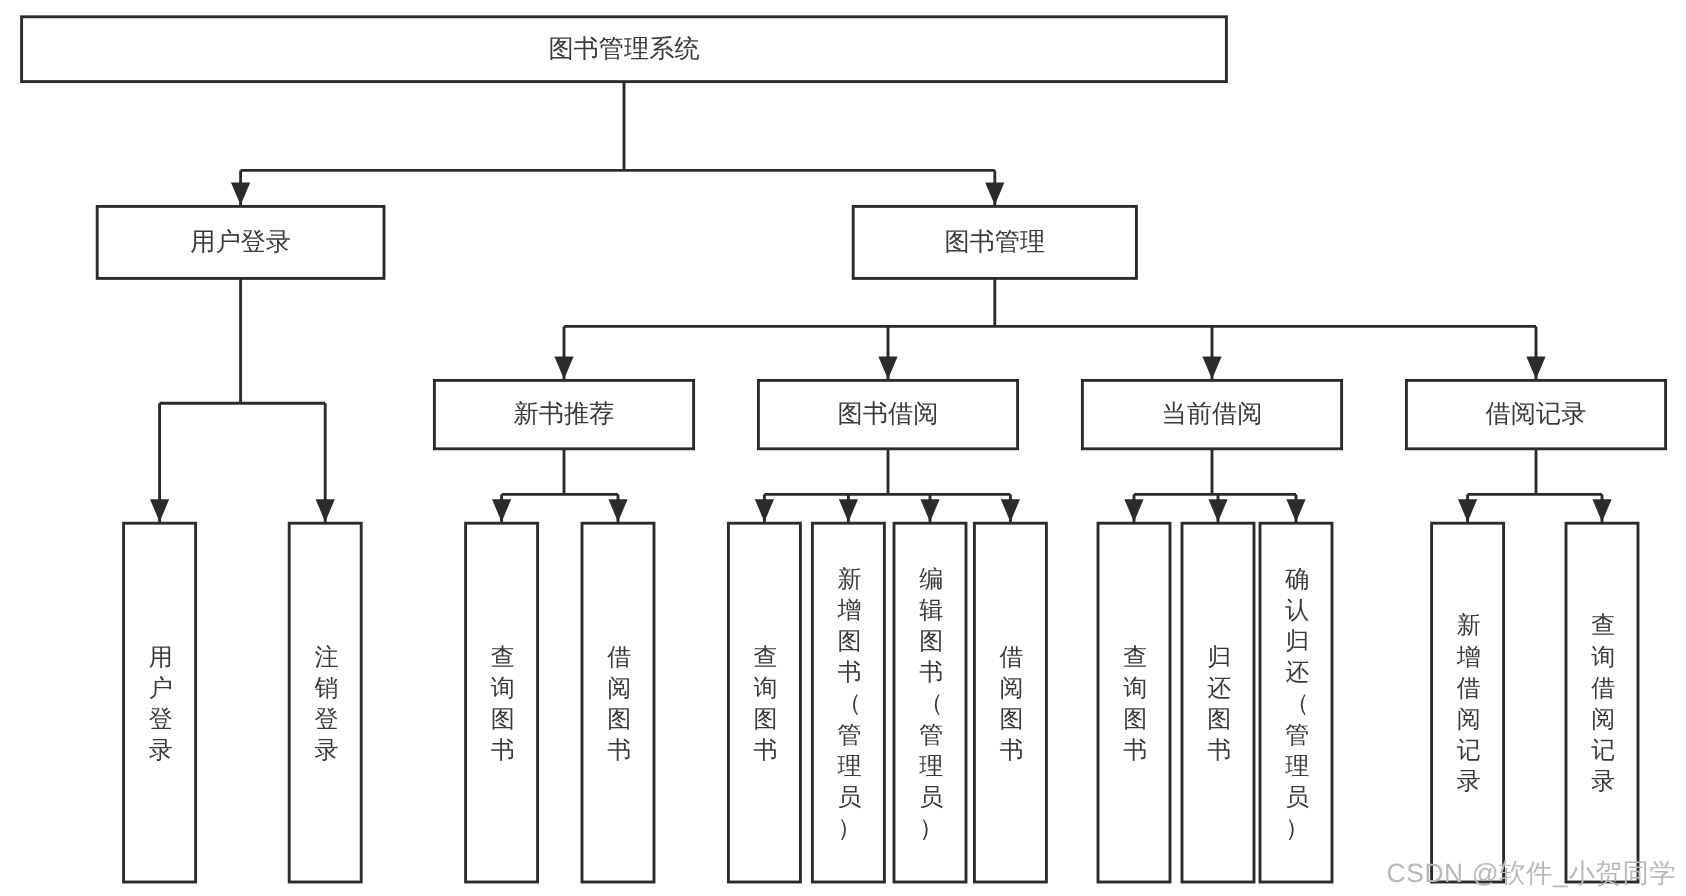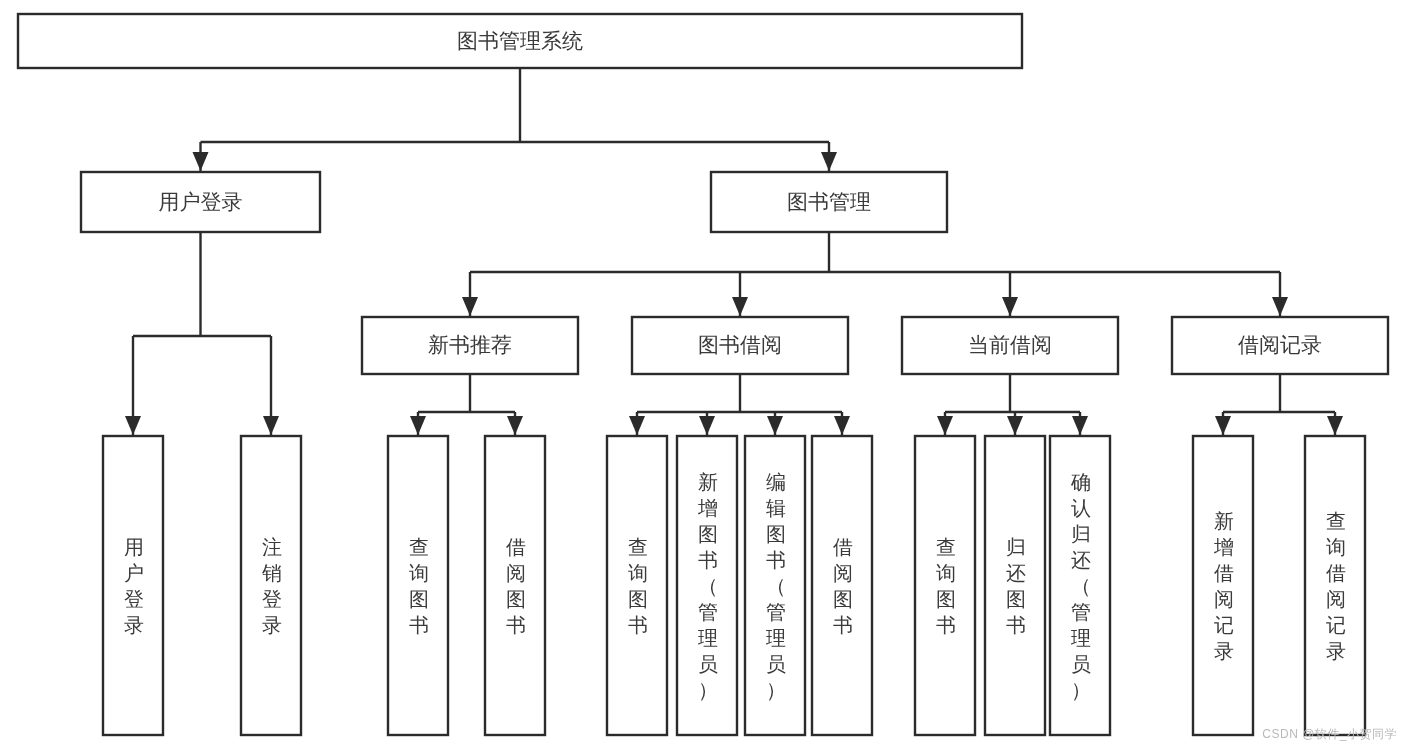--- a/index.html
+++ b/index.html
@@ -52,21 +52,21 @@
   }
   .arrow-head {
     fill: #2b2b2b;
     stroke: none;
   }
   .watermark {
     position: absolute;
     right: 8px;
     bottom: 4px;
     font-family: "Liberation Sans", "DejaVu Sans", sans-serif;
-    font-size: 12px;
+    font-size: 22px;
     color: #b9b9b9;
     white-space: nowrap;
     letter-spacing: 0.5px;
     pointer-events: none;
   }
 </style>
 </head>
 <body>
 
 <div id="diagram-root">

